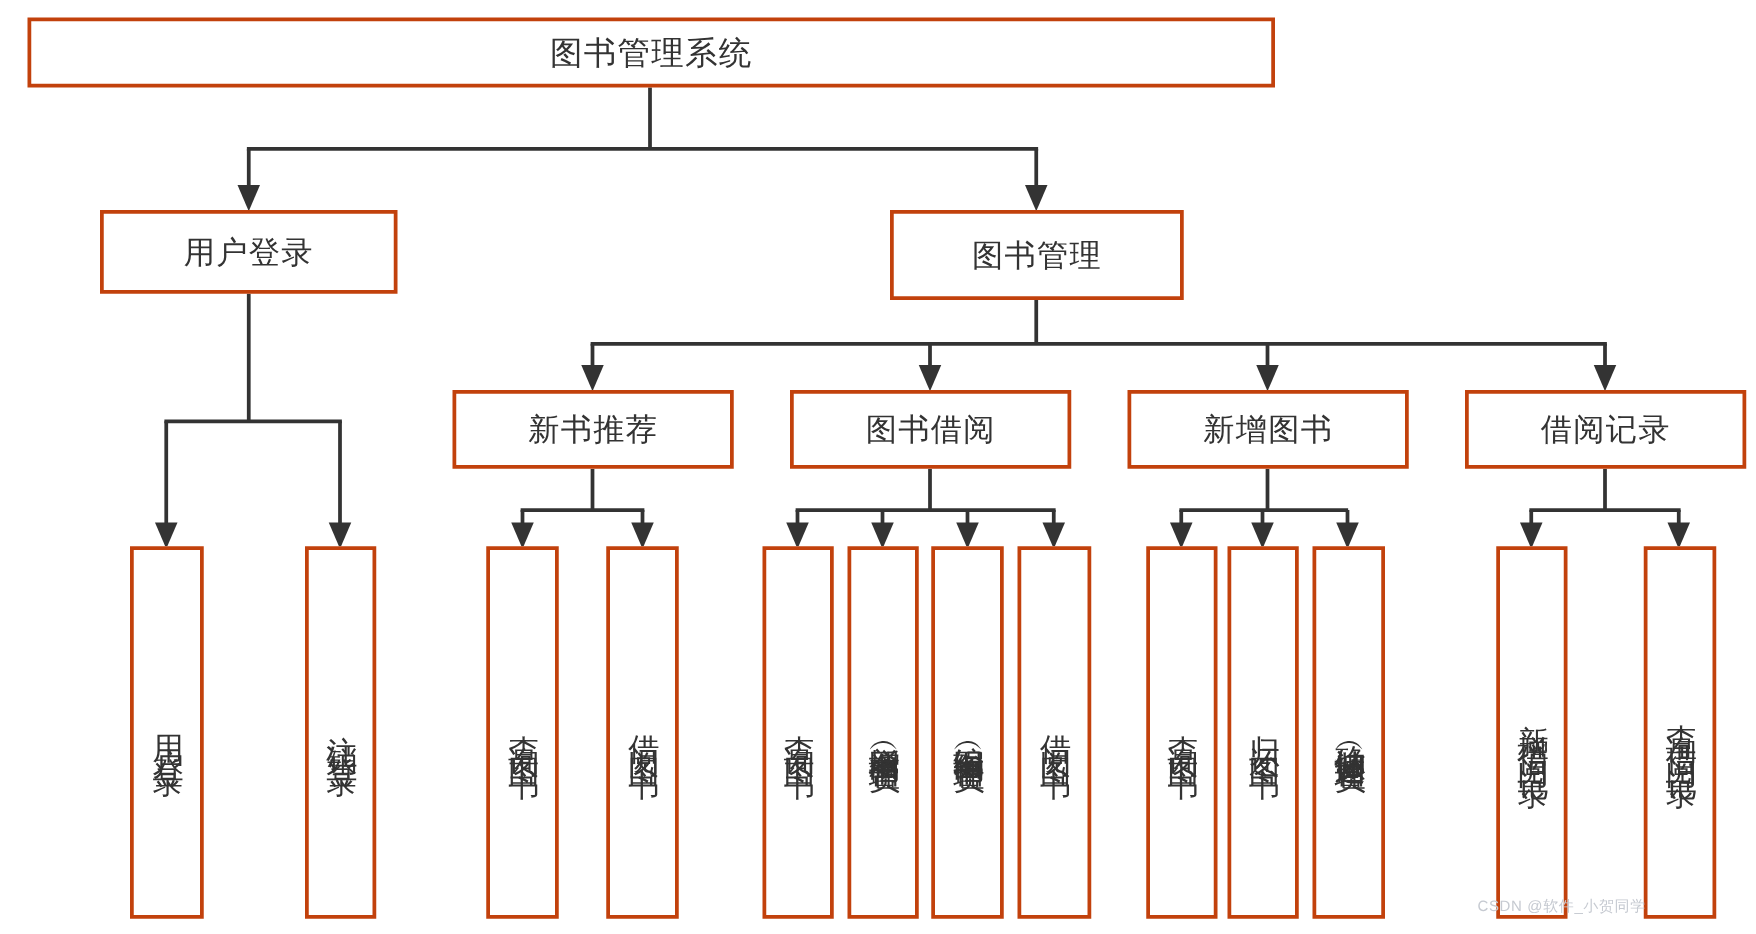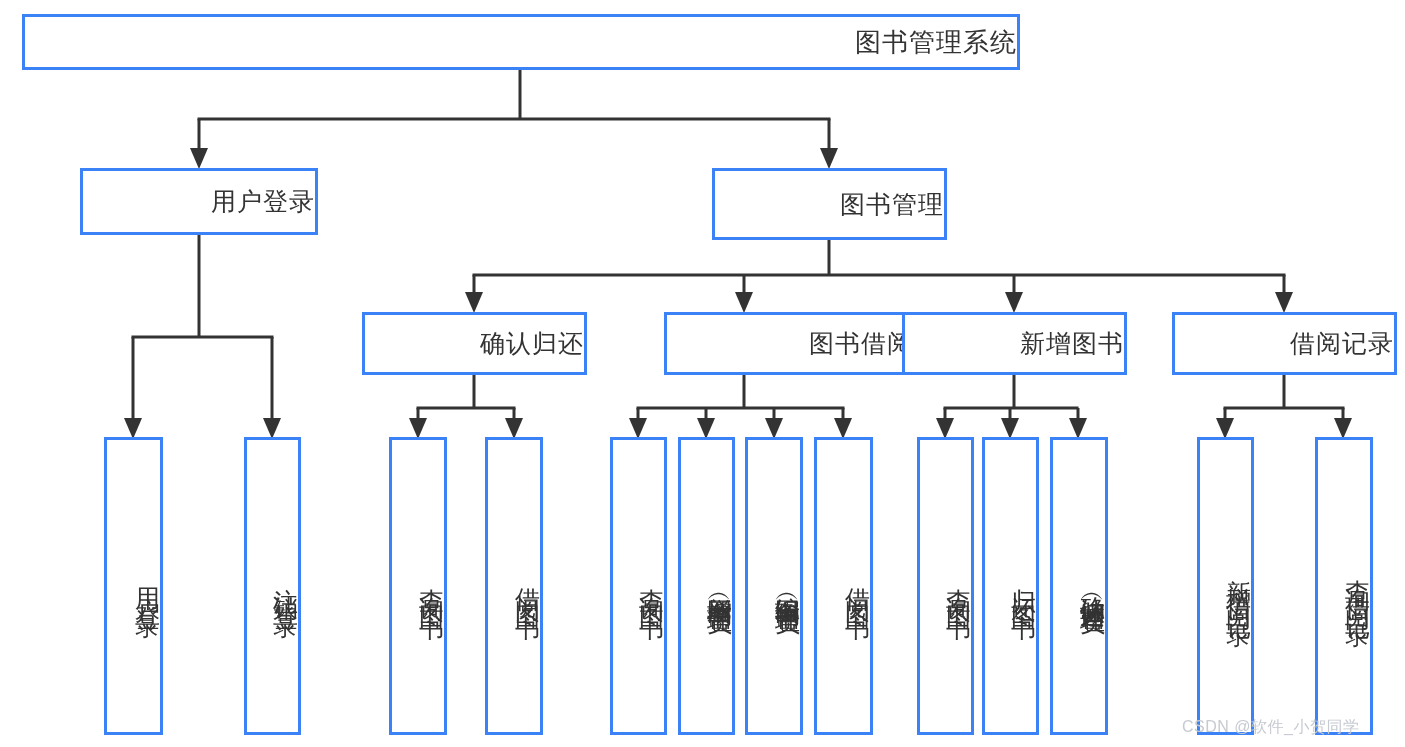--- a/index.html
+++ b/index.html
@@ -2,34 +2,34 @@
 <html><head>
 <meta charset="utf-8">
 <style>
   html,body{margin:0;padding:0;background:#ffffff;}
   .stage{
     position:relative;width:1405px;height:747px;background:#ffffff;
     font-family:"Liberation Sans",sans-serif;overflow:hidden;
   }
   .wires{position:absolute;left:0;top:0;width:1405px;height:747px;}
   .box{
-    position:absolute;box-sizing:border-box;border:3px solid #3b82f6;background:#ffffff;
-    display:flex;align-items:center;justify-content:flex-end;color:#333333;
+    position:absolute;box-sizing:border-box;border:3px solid #c2410c;background:#ffffff;
+    display:flex;align-items:center;justify-content:center;color:#333333;
   }
   .box .lbl{white-space:nowrap;}
   .hbox .lbl{font-size:25px;letter-spacing:1px;}
   .rootbox .lbl{font-size:26px;letter-spacing:1px;}
   .vbox .lbl{
     writing-mode:vertical-rl;text-orientation:mixed;
     font-size:25px;line-height:1;letter-spacing:9px;
   }
   .vbox.tight .lbl{letter-spacing:2px;}
   .watermark{
     position:absolute;left:1182px;top:717px;z-index:5;
-    font-size:16px;letter-spacing:0.5px;color:#c6cad1;white-space:nowrap;
+    font-size:12px;letter-spacing:0.5px;color:#c6cad1;white-space:nowrap;
   }
 </style>
 </head>
 <body>
 
 <div class="stage">
 
   <svg class="wires" viewBox="0 0 1405 747">
     <g stroke="#333333" stroke-width="3" fill="none">
 
@@ -101,23 +101,23 @@
   </div>
 
   <div class="box hbox" style="left:80px;top:168px;width:238px;height:67px">
     <span class="lbl">用户登录</span>
   </div>
   <div class="box hbox" style="left:712px;top:168px;width:235px;height:72px">
     <span class="lbl">图书管理</span>
   </div>
 
   <div class="box hbox" style="left:362px;top:312px;width:225px;height:63px">
-    <span class="lbl">确认归还</span>
+    <span class="lbl">新书推荐</span>
   </div>
-  <div class="box hbox" style="left:664px;top:312px;width:252px;height:63px">
+  <div class="box hbox" style="left:632px;top:312px;width:225px;height:63px">
     <span class="lbl">图书借阅</span>
   </div>
   <div class="box hbox" style="left:902px;top:312px;width:225px;height:63px">
     <span class="lbl">新增图书</span>
   </div>
   <div class="box hbox" style="left:1172px;top:312px;width:225px;height:63px">
     <span class="lbl">借阅记录</span>
   </div>
 
   <div class="box vbox" style="left:104px;top:437px;width:59px;height:298px">

